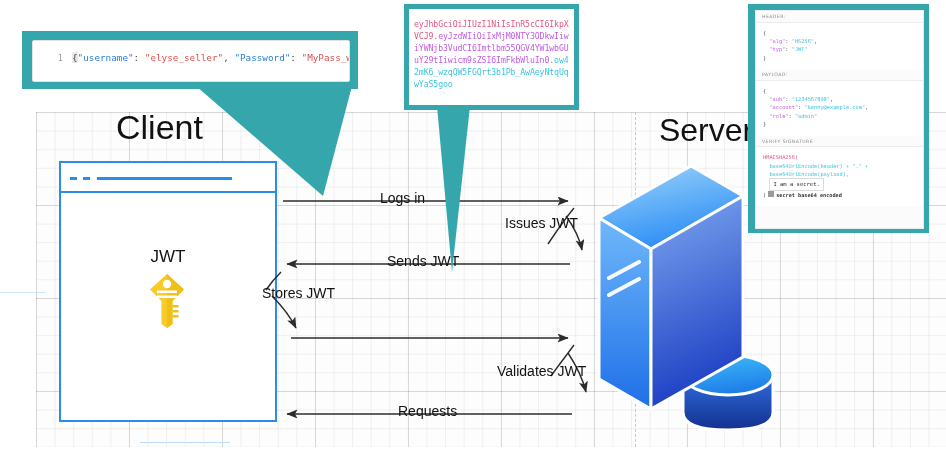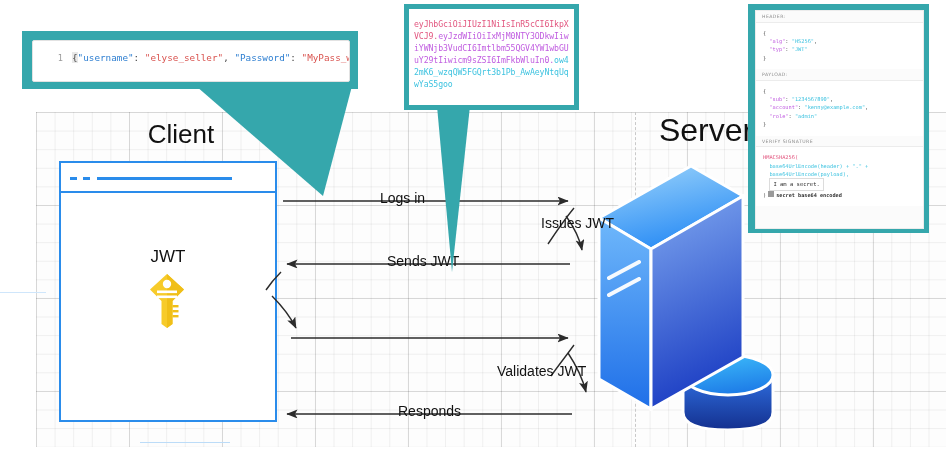--- a/index.html
+++ b/index.html
@@ -157,24 +157,23 @@
     border: 1px solid #9a9a9a;
     background: #9a9a9a;
     vertical-align: 0px;
     margin: 0 2px;
   }
   .sig-note { font-weight: bold; color: #333333; font-size: 5.2px; }
 
   
   #client-label {
     position: absolute;
-    left: 116px; top: 119px;
+    left: 116px; top: 108px;
     width: 130px;
-    text-align: center;
-    font-size: 26px;
+    font-size: 34px;
     color: #111111;
   }
   #browser {
     position: absolute;
     left: 59px; top: 161px;
     width: 218px; height: 261px;
     border: 2px solid #2a8ceb;
     background: #ffffff;
     box-sizing: border-box;
   }
@@ -313,24 +312,25 @@
 
     <line x1="291" y1="338" x2="568" y2="338" stroke="#2b2b2b" stroke-width="1.4" marker-end="url(#ah)"></line>
 
     <path d="M574 345 C 566 356, 558 366, 551 376" stroke="#2b2b2b" stroke-width="1.4" fill="none"></path>
     <path d="M568 353 C 578 368, 583 380, 586 392" stroke="#2b2b2b" stroke-width="1.4" fill="none" marker-end="url(#ah)"></path>
 
     <line x1="572" y1="414" x2="287" y2="414" stroke="#2b2b2b" stroke-width="1.4" marker-end="url(#ah)"></line>
   </svg>
 
   <div class="flow-label" style="left:380px; top:190px;">Logs in</div>
-  <div class="flow-label" style="left:505px; top:215px;margin-left:36px;">Issues JWT</div>
+  <div class="flow-label" style="left:505px; top:215px;">Issues JWT</div>
   <div class="flow-label" style="left:387px; top:253px;">Sends JWT</div>
+  <div class="flow-label" style="left:262px; top:285px;">Stores JWT</div>
   <div class="flow-label" style="left:497px; top:363px;">Validates JWT</div>
-  <div class="flow-label" style="left:398px; top:403px;">Responds</div>
+  <div class="flow-label" style="left:398px; top:403px;">Requests</div>
 
   <svg width="946" height="459" style="position:absolute; left:0; top:0;">
 
     <path d="M196 86 L352 86 L323 196 Z" fill="#35a7ac"></path>
 
     <path d="M437 106 L470 106 L452 272 Z" fill="#35a7ac"></path>
 
     <path d="M748 96 L768 96 L760 232 Z" fill="#35a7ac"></path>
   </svg>
 

